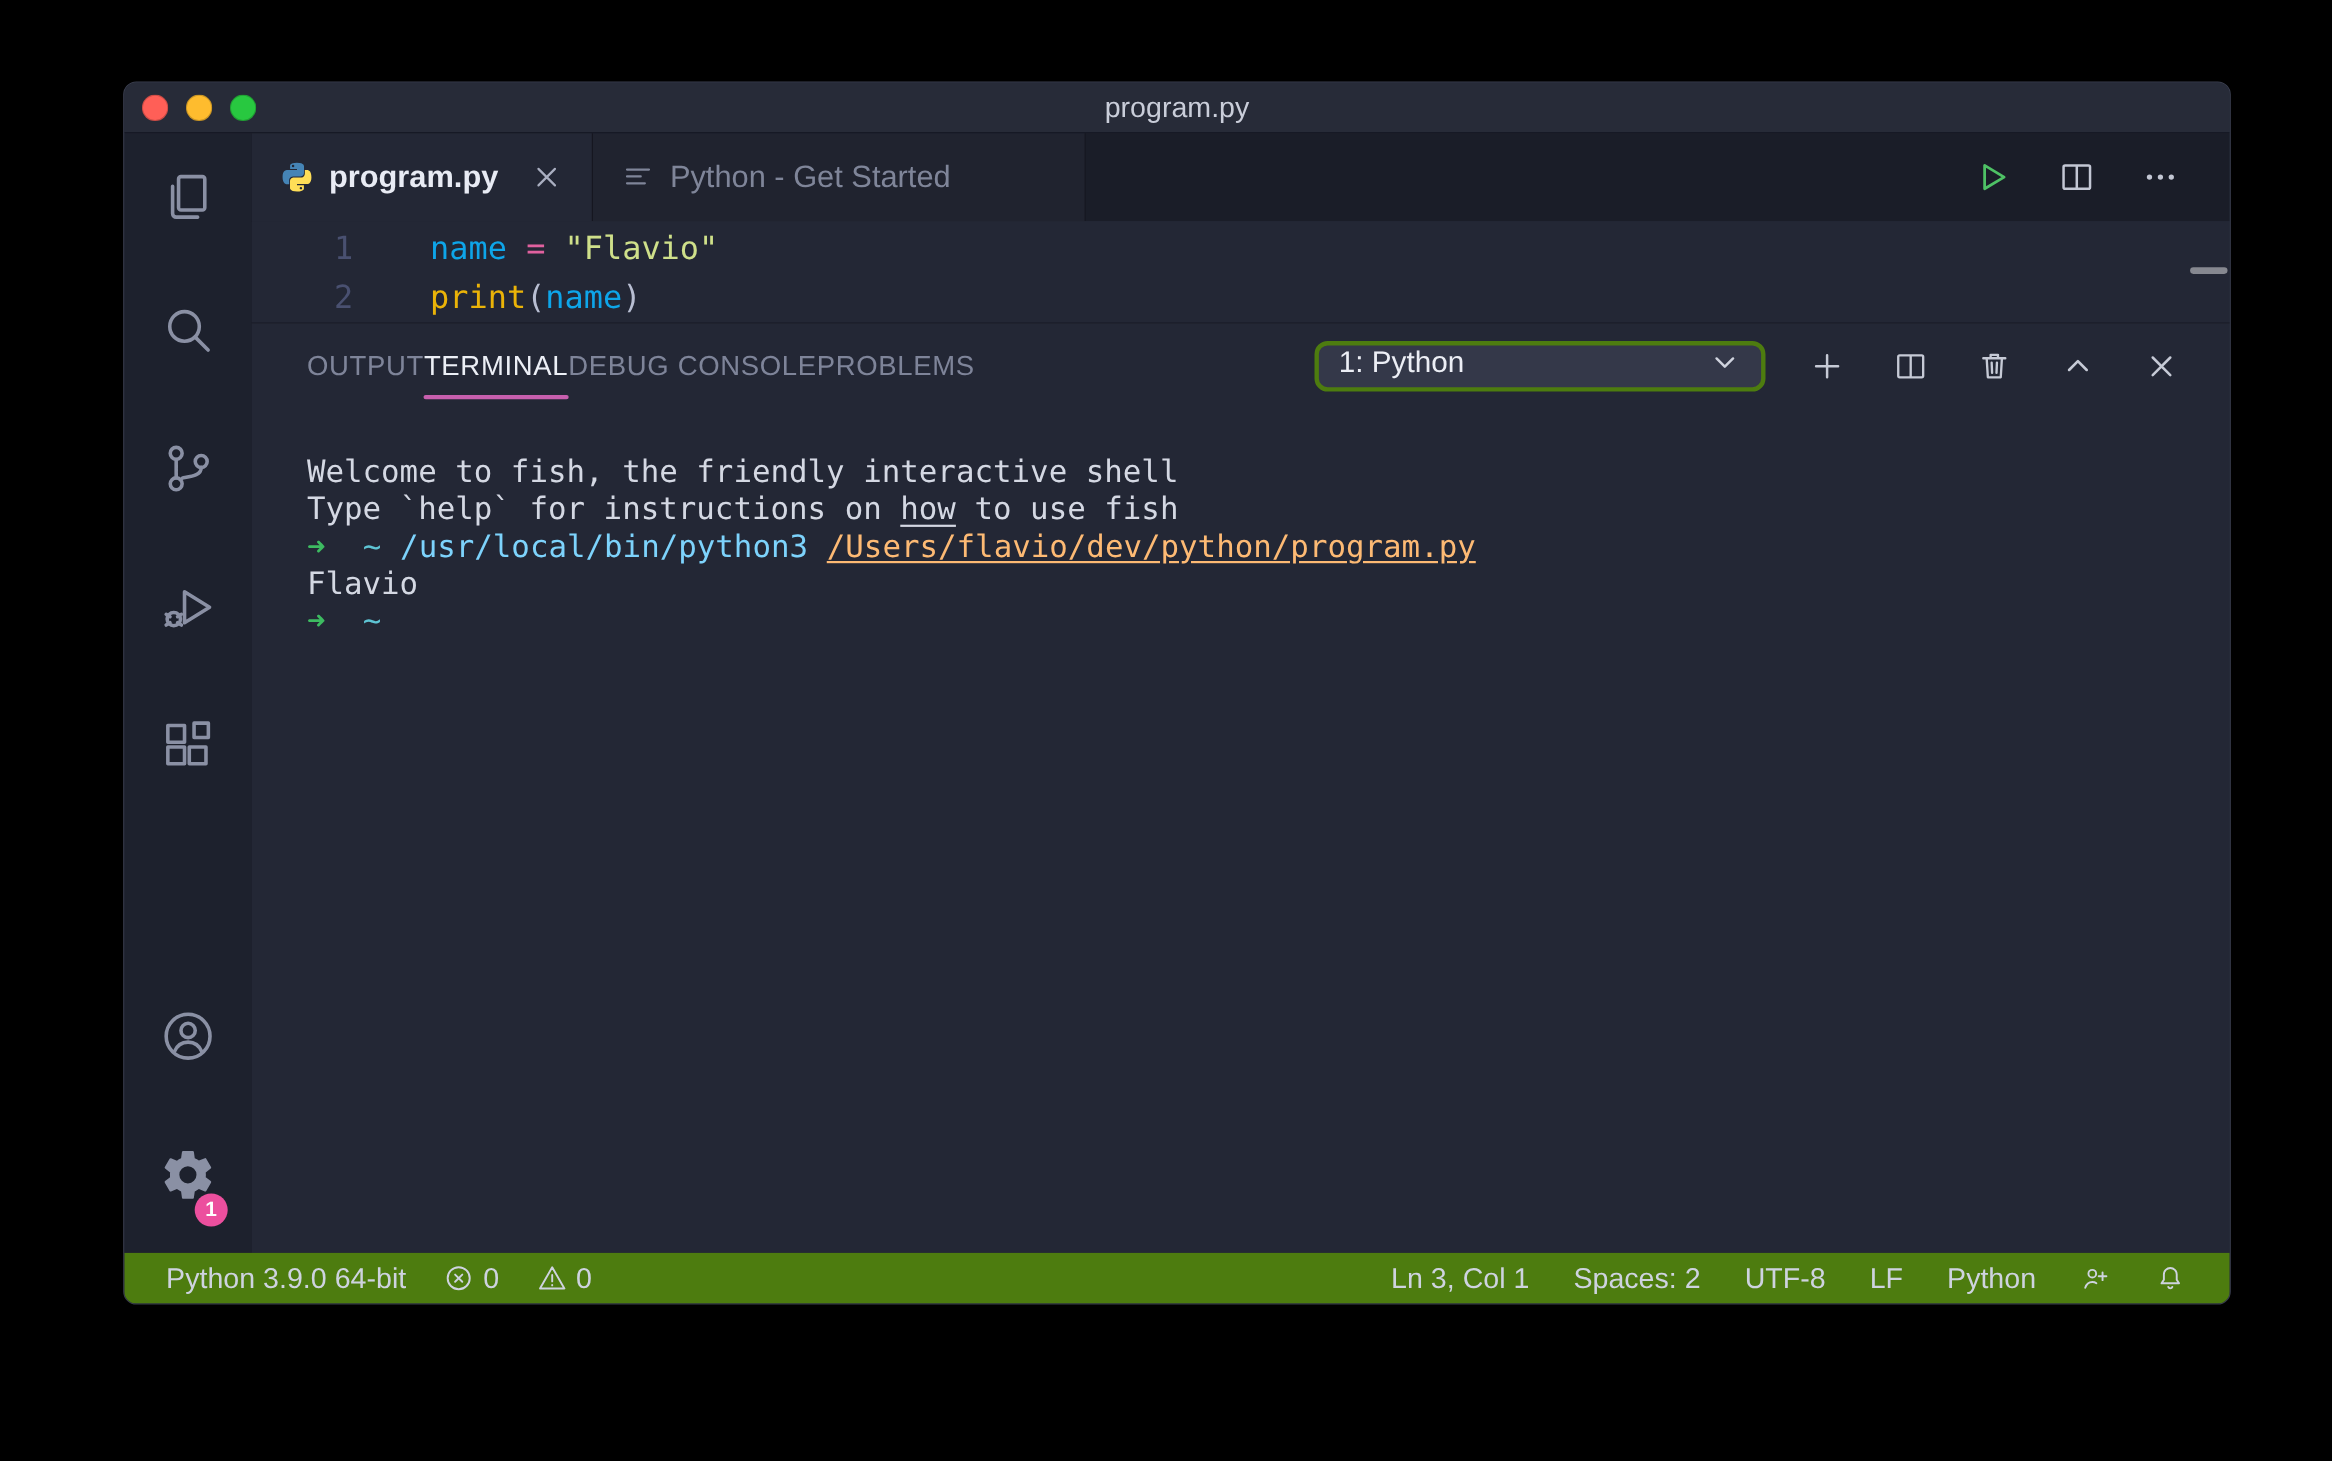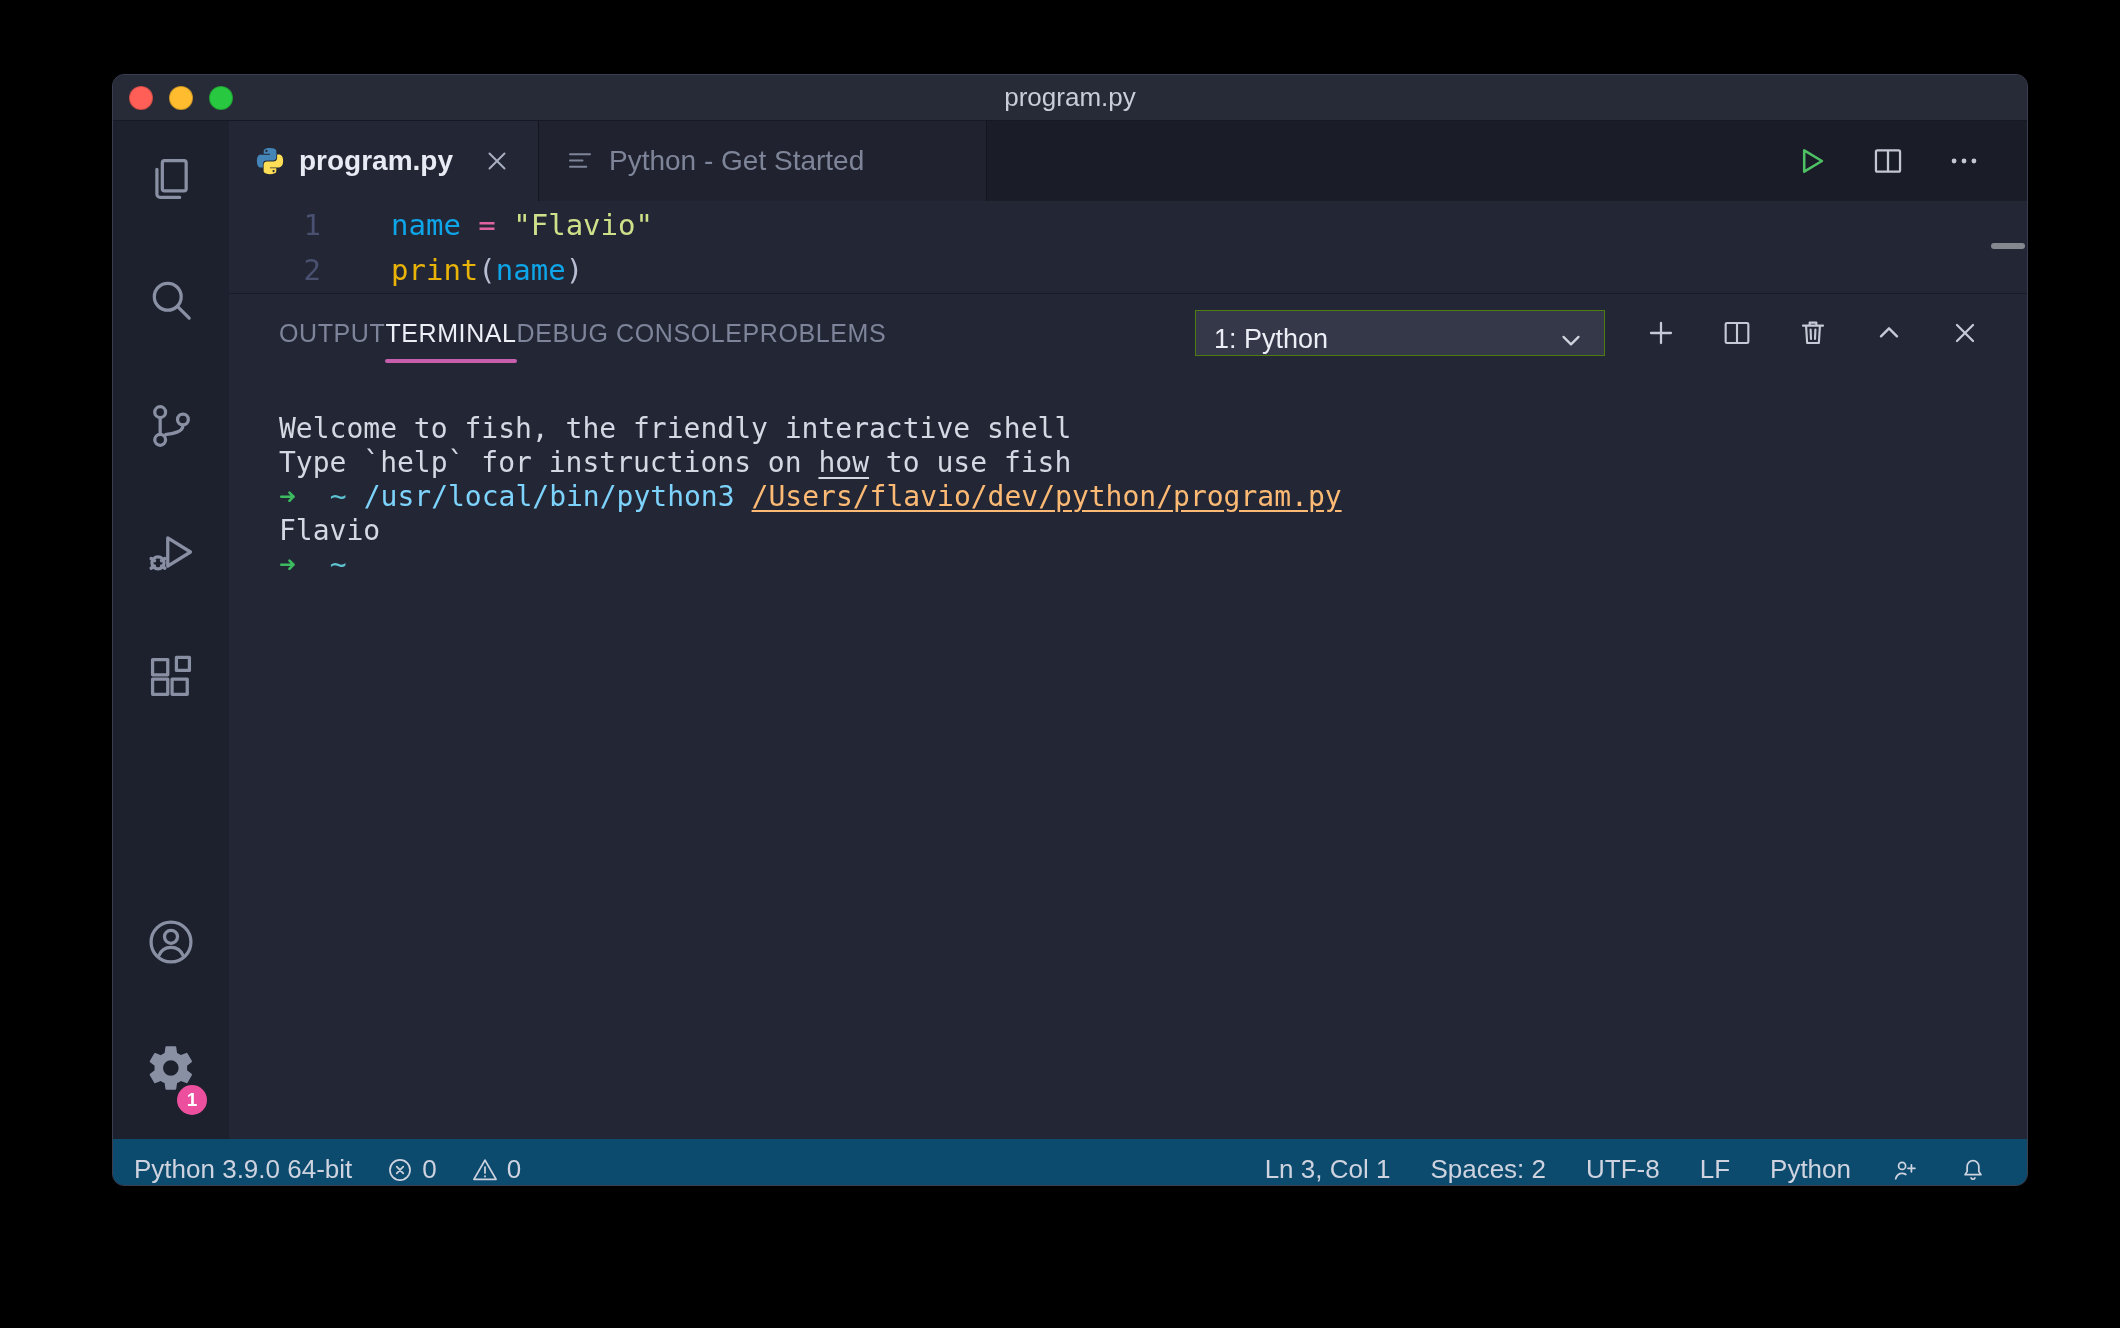--- a/index.html
+++ b/index.html
@@ -57,39 +57,39 @@
   .codetext { margin-left:70px; color:#d6dbe8; white-space:pre; }
   .tok-op { color:#e0619f; } .tok-str { color:#cfe08a; } .tok-fn { color:#eab308; } .tok-p { color:#b8bed2; } .tok-var { color:#0ea5e9; }
   .scroll-thumb { position:absolute; right:2px; top:42px; width:34px; height:6px; background:rgba(255,255,255,.45); border-radius:3px; cursor:pointer; }
 
   
   .panel { flex:1; background:#232735; border-top:1px solid #191c26; display:flex; flex-direction:column; min-height:0; }
   .panel-header { flex:0 0 78px; display:flex; align-items:center; padding:0 46px 0 50px; }
   .ptab { font-size:25px; letter-spacing:.6px; color:#7e8499; height:100%; display:flex; align-items:center; position:relative; cursor:pointer; }
   .ptab.active { color:#eceff6; }
   .ptab.active::after { content:""; position:absolute; left:0; right:0; bottom:9px; height:4px; background:#c75fae; border-radius:2px; }
-  .terminal-dd { margin-left:auto; width:410px; height:46px; background:#343849; border:1px solid #4d7c0f; border-radius:0;
-    display:flex; align-items:flex-end; padding:0 18px; font-size:27px; color:#eceef5; cursor:pointer; }
+  .terminal-dd { margin-left:auto; width:410px; height:46px; background:#343849; border:4px solid #4d7c0f; border-radius:12px;
+    display:flex; align-items:flex-start; padding:0 18px; font-size:27px; color:#eceef5; cursor:pointer; }
   .terminal-dd .chev { margin-left:auto; display:flex; color:#cfd3de; }
   .terminal-dd svg { width:30px; height:30px; }
   .panel-actions { display:flex; align-items:center; gap:44px; margin-left:40px; color:#c6cad6; }
   .panel-actions .abtn { display:flex; cursor:pointer; }
   .panel-actions svg { width:32px; height:32px; }
 
   
   .terminal { flex:1; padding:40px 12px 0 50px; font-family:"DejaVu Sans Mono", monospace; font-size:28px; color:#d4d8e3; cursor:text; }
   .tline { height:34px; line-height:34px; white-space:pre; }
   .arrow { color:#3dbb61; font-weight:bold; }
   .tilde { color:#5ec4d4; margin-left:34px; }
   .cmd { color:#7dd3fc; margin-left:17px; }
   .plink { color:#fdba74; margin-left:17px; text-decoration:underline; text-underline-offset:4px; cursor:pointer; }
   .em-underline { text-decoration:underline; text-underline-offset:5px; }
 
   
-  .statusbar { flex:0 0 46px; background:#0c4a6e; display:flex; align-items:flex-end; padding:0 40px 0 21px; color:#ced3df; font-size:26px; }
+  .statusbar { flex:0 0 46px; background:#4d7c0f; display:flex; align-items:center; padding:0 40px 0 38px; color:#ced3df; font-size:26px; }
   .sb-left { display:flex; align-items:center; gap:34px; }
   .sb-right { margin-left:auto; display:flex; align-items:center; gap:40px; }
   .sb-item { display:flex; align-items:center; gap:8px; cursor:pointer; }
   .sb-item svg { width:28px; height:28px; }
 </style>
 </head>
 <body>
 
 <div class="stage">
   <div class="window">

